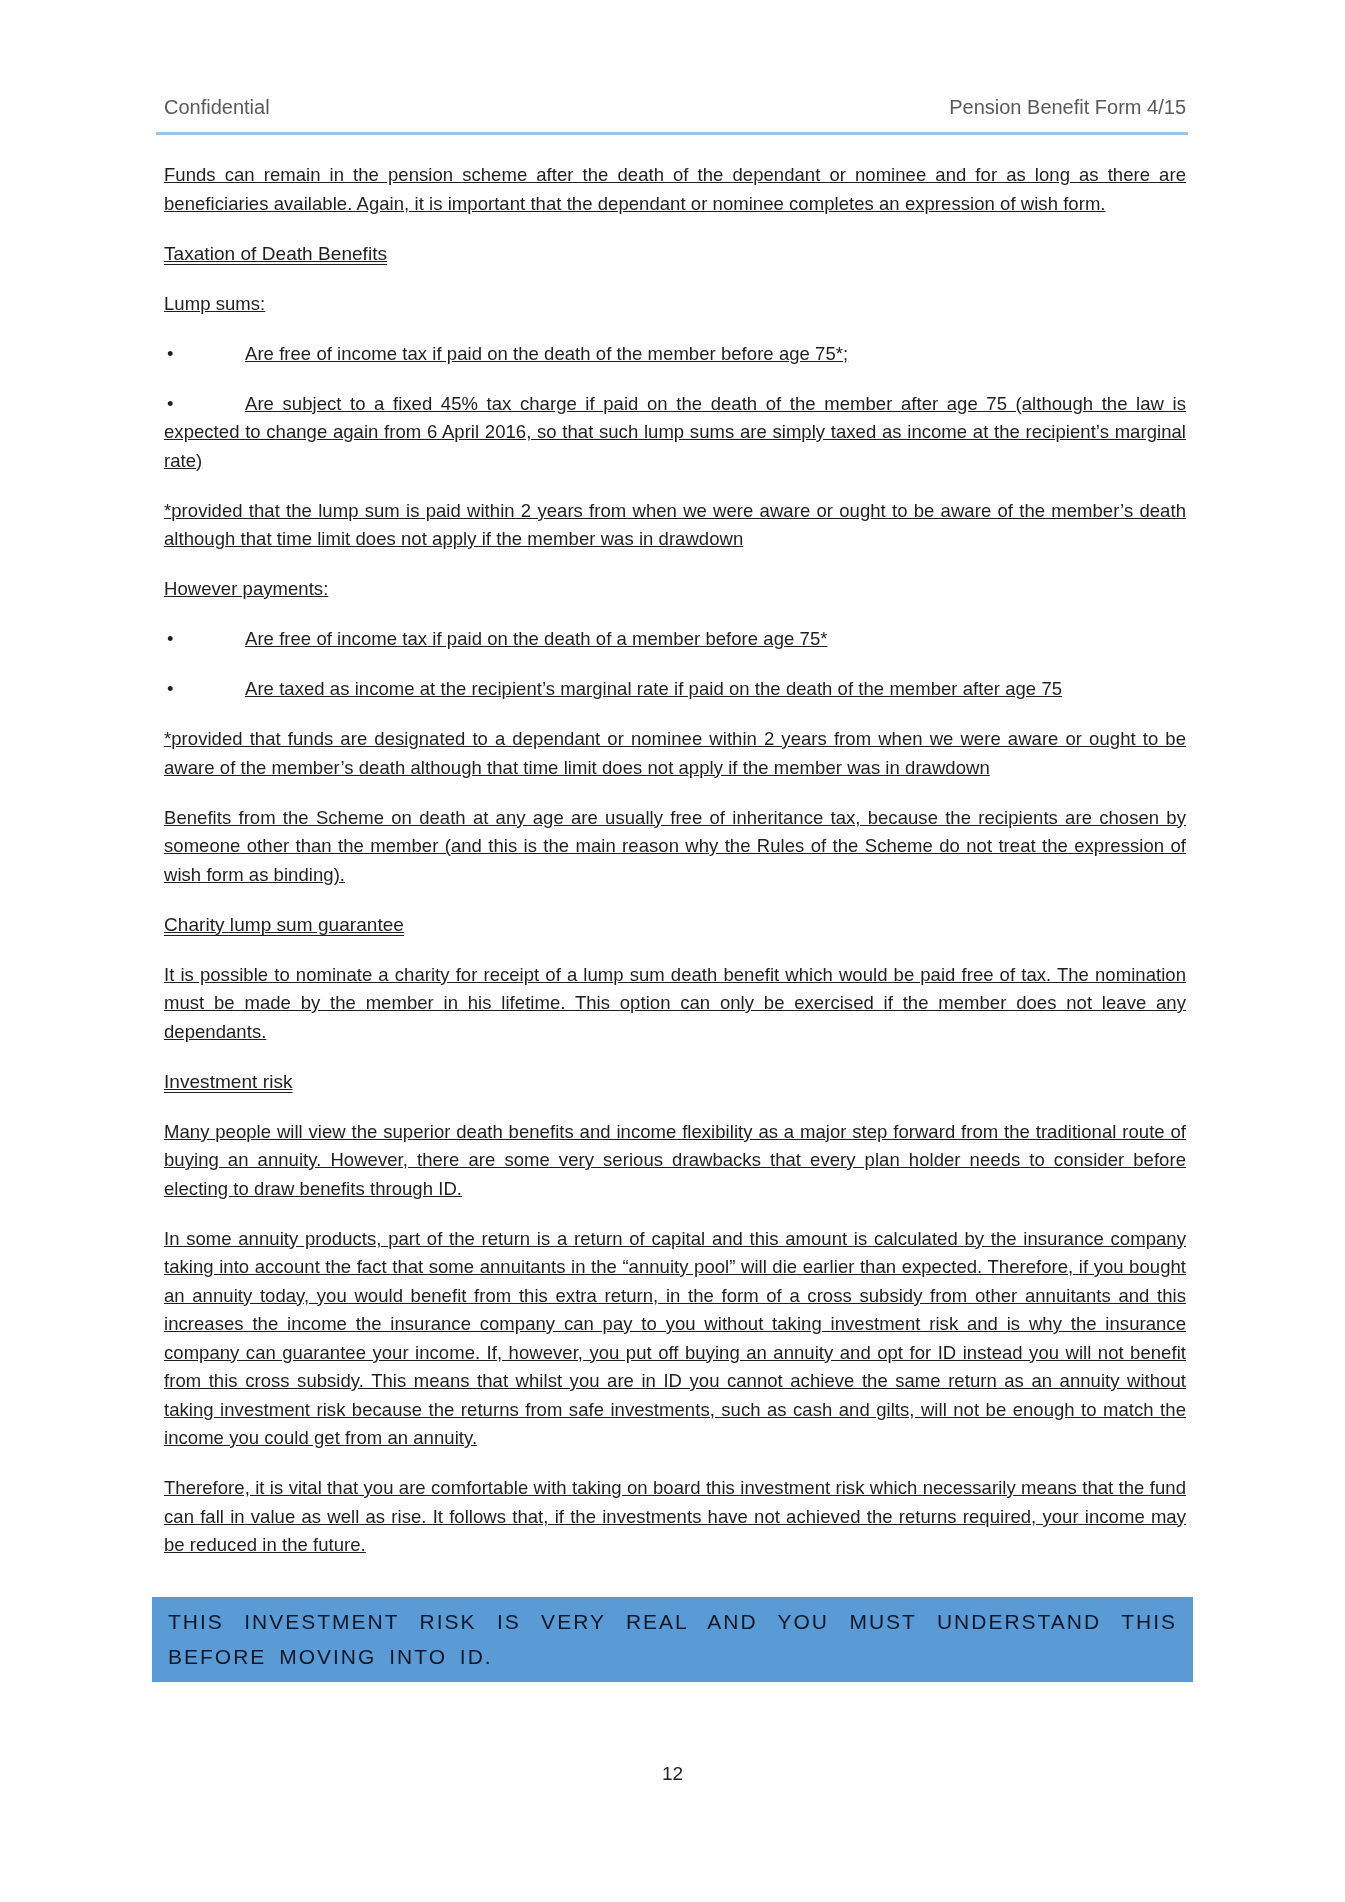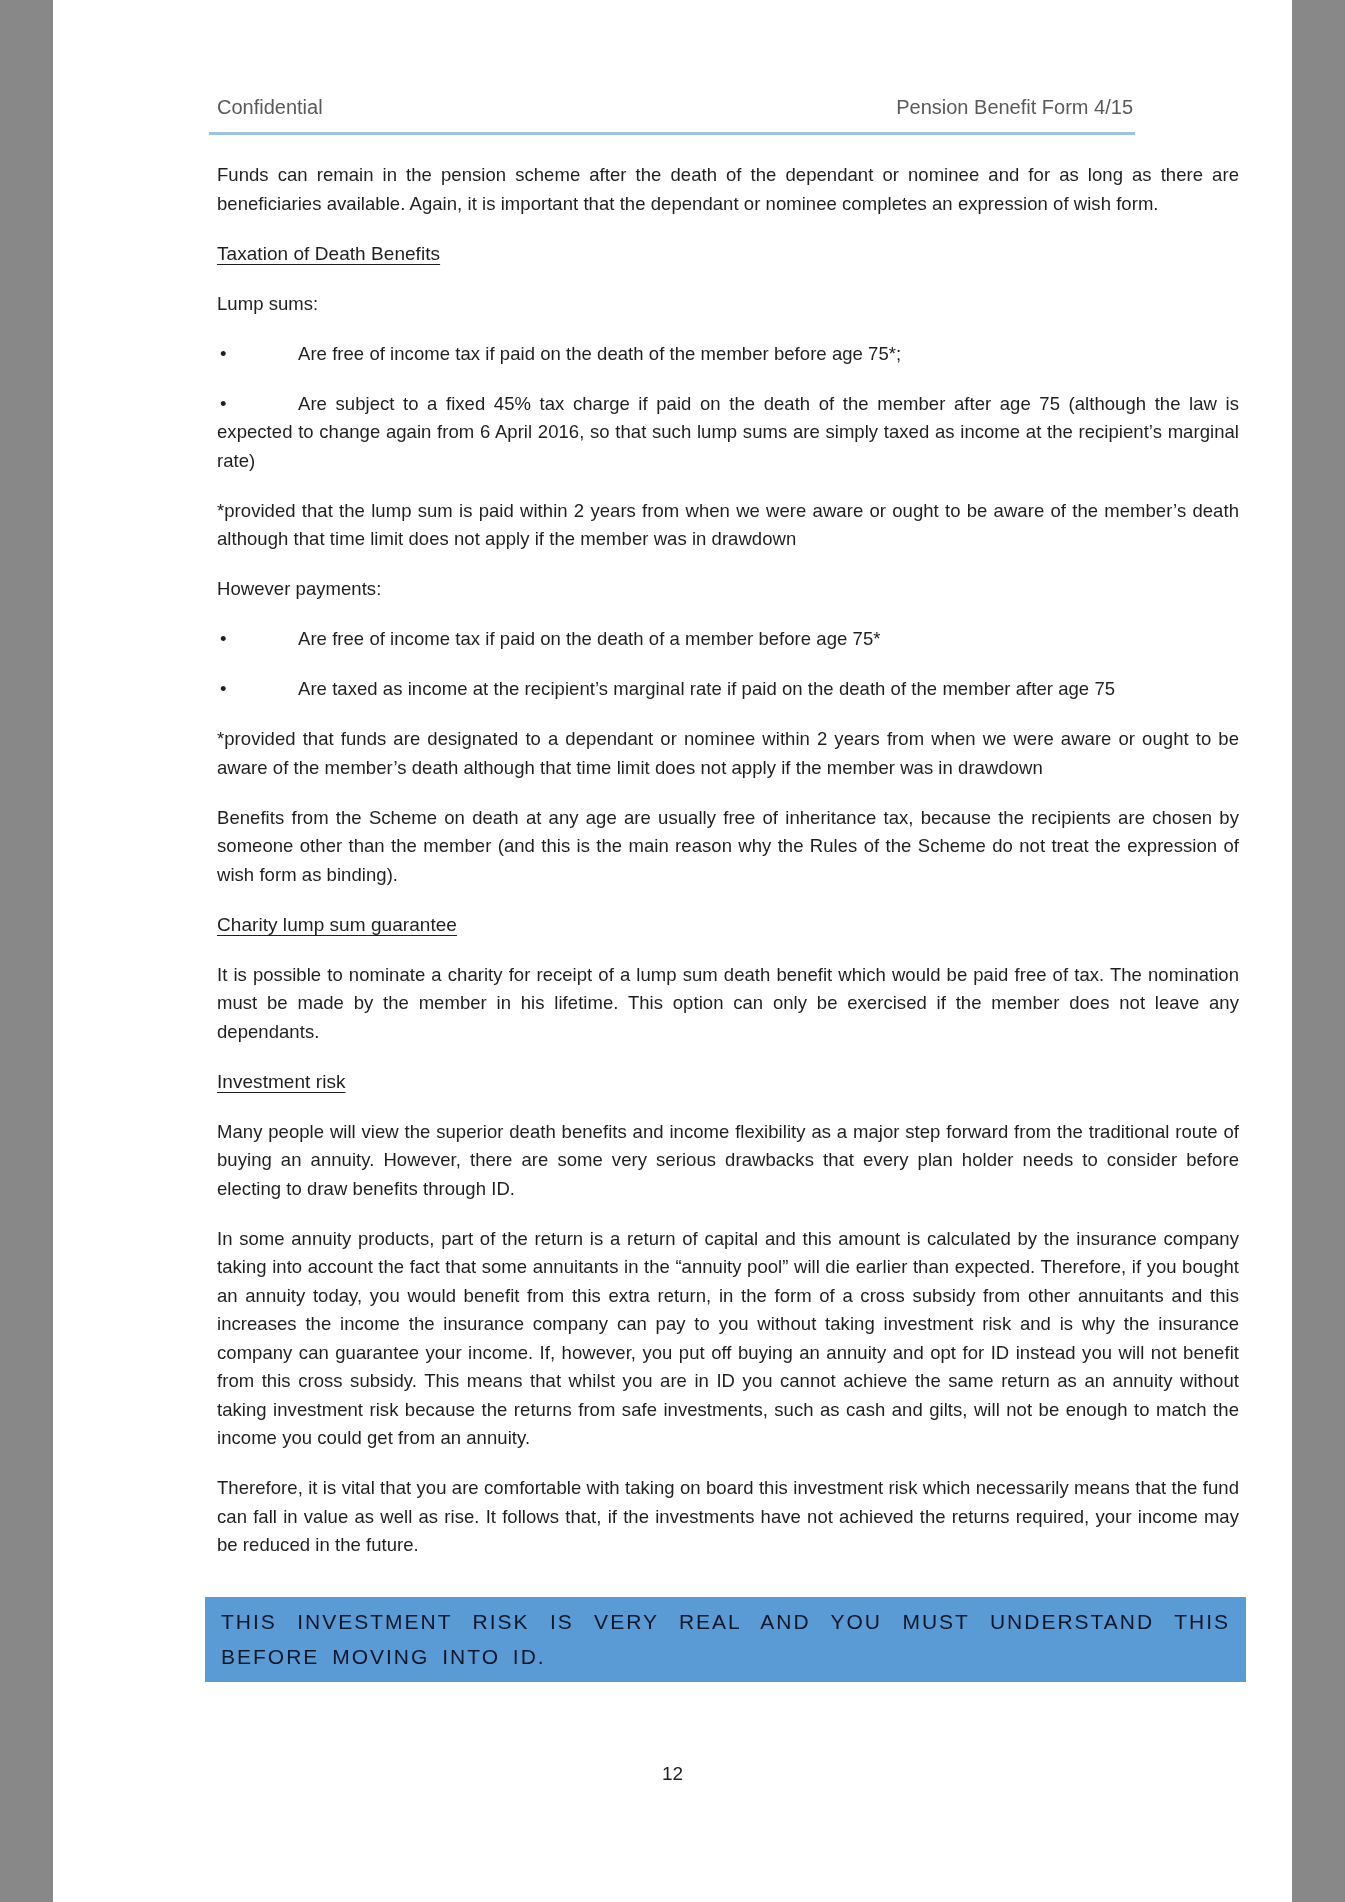--- a/index.html
+++ b/index.html
@@ -1,38 +1,39 @@
 <!DOCTYPE html>
 <html><head>
 <meta charset="utf-8">
 <style>
   html,body { margin:0; padding:0; background:#888; }
   .page {
     position:relative;
-    width:1239px; height:1902px;
+    width:1345px; height:1902px;
     background:#ffffff;
     margin:0 auto;
     font-family:"Liberation Sans", sans-serif;
     color:#1f1f1f;
     overflow:hidden;
   }
   .header {
     position:absolute; top:96px; left:164px; right:159px;
     display:flex; justify-content:space-between;
     font-size:20px; color:#595959;
   }
   .header-rule {
     position:absolute; top:132px; left:156px; right:157px;
     height:3px; background:#9cc3e6;
   }
   .content {
     position:absolute; top:161px; left:164px; width:1022px;
     font-size:18.5px; line-height:28.5px;
     text-align:justify;
     letter-spacing:0.05px;
+    text-decoration:underline;
   }
   .content p, .content h2 { margin:0 0 21.5px 0; }
   .content h2 {
     font-size:19px; font-weight:normal;
     text-decoration:underline;
     text-underline-offset:4px;
     text-align:left;
   }
   .para.bullet .marker {
     display:inline-block; width:81px; padding-left:3px;

